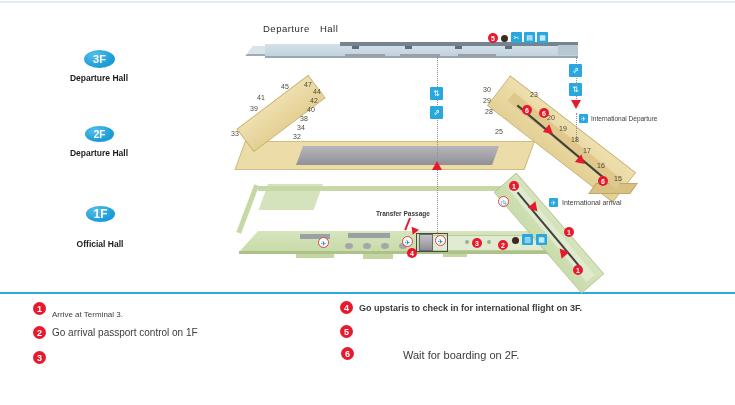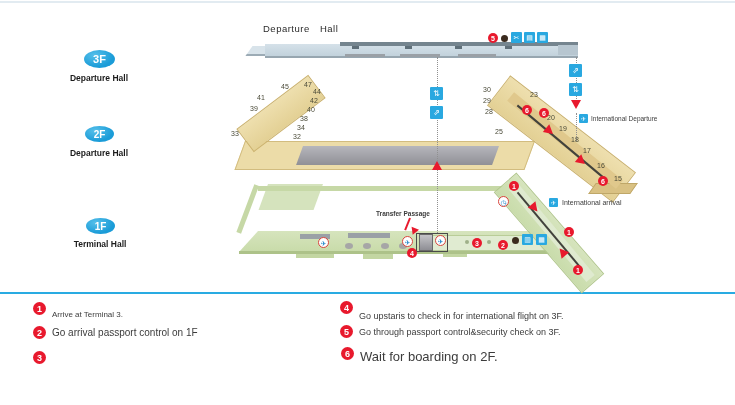--- a/index.html
+++ b/index.html
@@ -38,22 +38,22 @@
 
   <div class="ab" style="left:0;top:1px;width:735px;height:2px;background:#e2ebf1;"></div>
 
 
   <div class="ab badge-oval" style="left:84px;top:50px;width:31px;height:18px;font-size:11px;">3F</div>
   <div class="ab floor-label" style="left:56px;top:73px;">Departure Hall</div>
 
   <div class="ab badge-oval" style="left:85px;top:126px;width:29px;height:16px;font-size:10px;">2F</div>
   <div class="ab floor-label" style="left:56px;top:148px;">Departure Hall</div>
 
-  <div class="ab badge-oval" style="left:86px;top:218px;width:29px;height:16px;font-size:10px;">1F</div>
-  <div class="ab floor-label" style="left:57px;top:239px;">Terminal Hall</div>
+  <div class="ab badge-oval" style="left:86px;top:206px;width:29px;height:16px;font-size:12px;">1F</div>
+  <div class="ab floor-label" style="left:57px;top:239px;">Official Hall</div>
 
   <div class="ab" style="left:263px;top:23px;font-size:9.5px;color:#2b2b2b;word-spacing:7px;letter-spacing:.5px;">Departure Hall</div>
 
   <div class="ab" style="left:340px;top:42px;width:238px;height:4px;background:#75858f;z-index:5;"></div>
   <div class="ab" style="left:265px;top:44px;width:313px;height:12px;background:linear-gradient(#d5e1e9,#c2d2dc);border-bottom:2px solid #97a6b0;z-index:4;"></div>
   <div class="ab" style="left:249px;top:46px;width:46px;height:8px;background:#d8e3ea;border-bottom:2px solid #9cabb5;transform:skewX(-35deg);z-index:3;"></div>
   <div class="ab" style="left:558px;top:45px;width:20px;height:10px;background:#b7c6d0;z-index:5;"></div>
   <div class="ab" style="left:352px;top:46px;width:7px;height:3px;background:#5f6f79;z-index:6;"></div>
   <div class="ab" style="left:405px;top:46px;width:7px;height:3px;background:#5f6f79;z-index:6;"></div>
   <div class="ab" style="left:455px;top:46px;width:7px;height:3px;background:#5f6f79;z-index:6;"></div>
@@ -177,24 +177,23 @@
   </div>
   <div class="step" style="left:33px;top:326px;width:310px;">
     <div class="stepc">2</div>
     <div style="font-size:10px;margin-top:1px;">Go arrival passport control on 1F</div>
   </div>
   <div class="step" style="left:33px;top:351px;width:310px;">
     <div class="stepc">3</div>
   </div>
   <div class="step" style="left:340px;top:301px;width:380px;">
     <div class="stepc">4</div>
-    <div style="font-size:9px;font-weight:400;margin-top:10px;">Go upstaris to check in for international flight on 3F.</div>
+    <div style="font-size:9px;font-weight:700;margin-top:2px;">Go upstaris to check in for international flight on 3F.</div>
   </div>
   <div class="step" style="left:340px;top:325px;width:380px;">
     <div class="stepc">5</div>
-    <div style="font-size:9px;margin-top:2px;">Go through passport control&amp;security check on 3F.</div>
   </div>
   <div class="step" style="left:341px;top:347px;width:380px;">
     <div class="stepc">6</div>
-    <div style="font-size:13px;margin-top:2px;">Wait for boarding on 2F.</div>
+    <div style="font-size:11px;margin-top:2px;margin-left:43px;">Wait for boarding on 2F.</div>
   </div>
 
 </div>
 
 </body></html>

